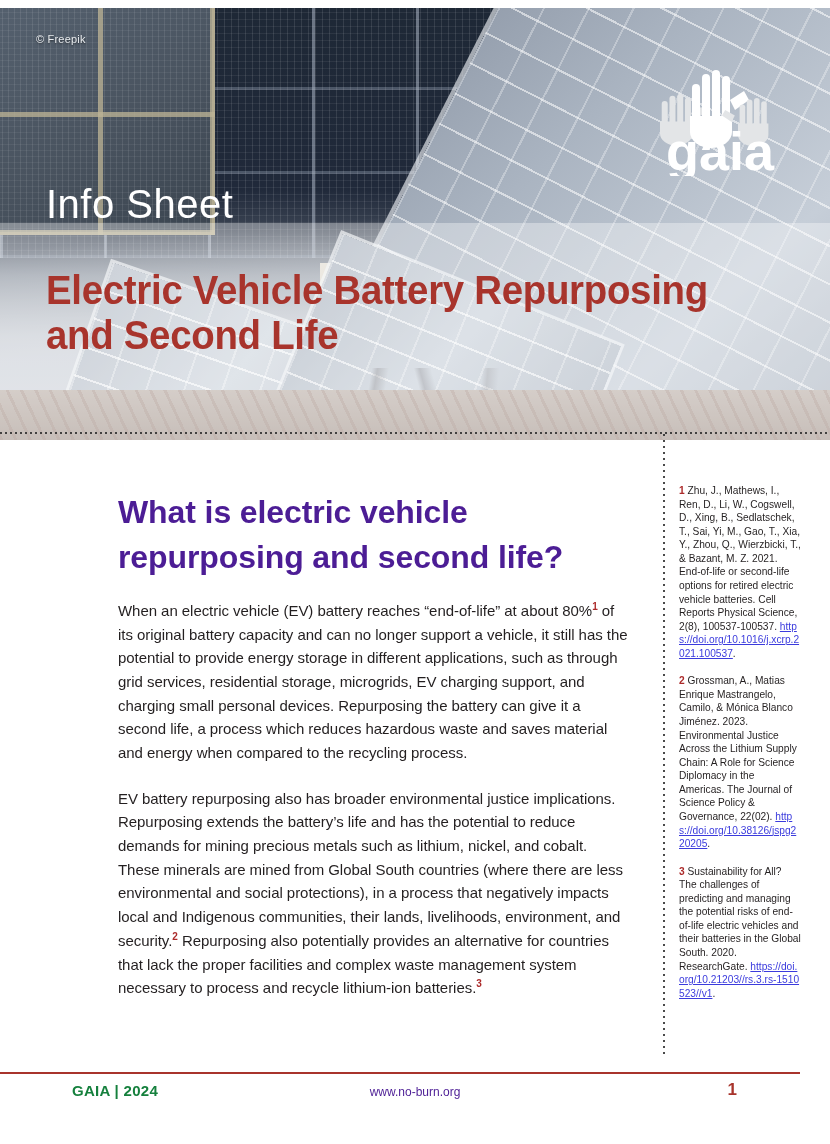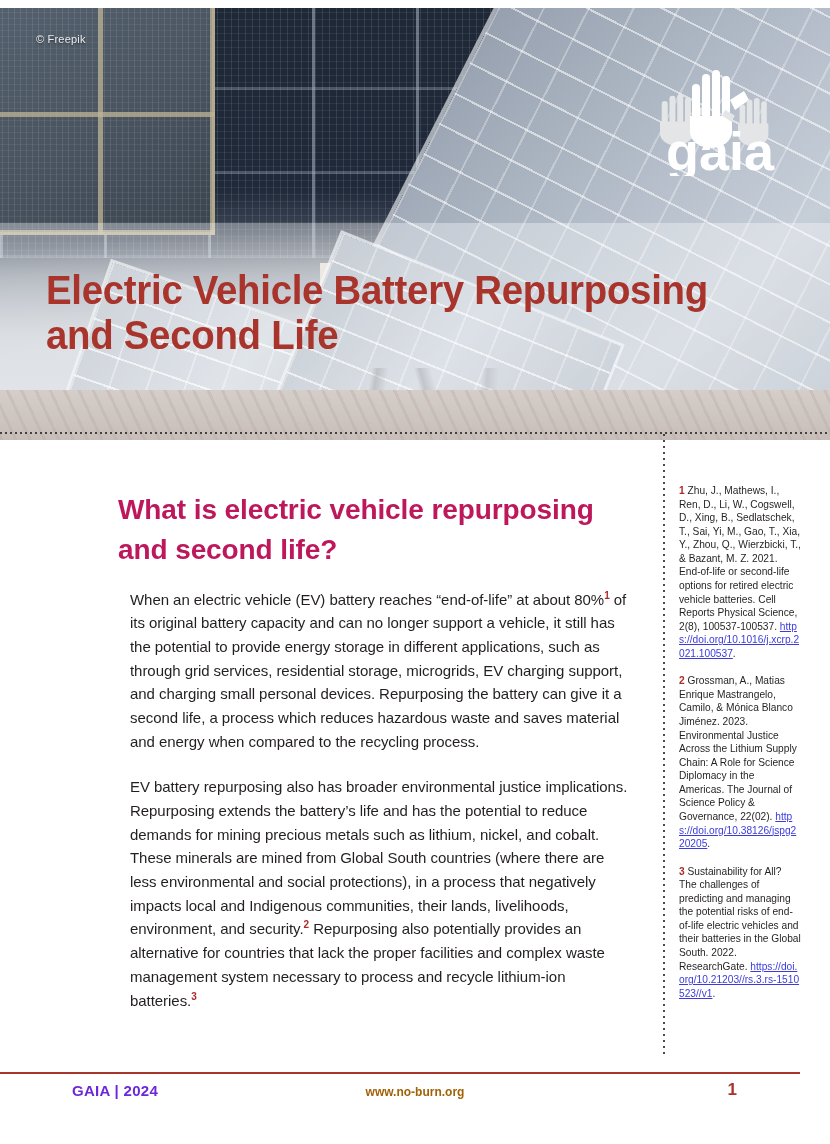--- a/index.html
+++ b/index.html
@@ -174,32 +174,32 @@
     position: absolute; left: 663px; top: 2px; width: 2px; height: 620px;
     background-image: repeating-linear-gradient(0deg, #2a2a2a 0 2px, transparent 2px 6px);
     opacity: .85;
   }
 
   
   .main-col {
     position: absolute; left: 118px; top: 58px; width: 512px;
   }
   .section-heading {
-    font-size: 28px;
+    font-size: 32px;
     font-weight: 700;
-    color: #be185d;
+    color: #4c1d95;
     line-height: 1.42;
     margin: 0 0 18px 0;
     letter-spacing: -0.1px;
   }
   .body-p {
     font-size: 15px;
     line-height: 1.58;
     color: #231f20;
-    margin: 0 0 22px 12px;
+    margin: 0 0 22px 0;
     letter-spacing: -0.05px;
   }
   .body-p sup {
     color: #ac2b2b;
     font-size: 10px;
     font-weight: 700;
     vertical-align: super;
     line-height: 0;
   }
 
@@ -227,27 +227,27 @@
   
   .footer-rule {
     position: absolute; left: 0; top: 1072px; width: 800px; height: 2px;
     background: #a8342c;
   }
   .footer {
     position: absolute; left: 0; top: 1076px; width: 830px; height: 40px;
   }
   .footer-left {
     position: absolute; left: 72px; top: 6px;
-    font-size: 15px; font-weight: 700; color: #6d28d9;
+    font-size: 15px; font-weight: 700; color: #15803d;
     letter-spacing: .3px;
   }
   .footer-center {
     position: absolute; left: 0; top: 9px; width: 830px;
     text-align: center;
-    font-size: 12px; color: #a16207; font-weight: bold;
+    font-size: 12px; color: #4c1d95;
   }
   .footer-right {
     position: absolute; right: 93px; top: 4px;
     font-size: 17px; font-weight: 700; color: #a8342c;
   }
 </style>
 </head>
 <body>
 
 <div class="hero">
@@ -302,20 +302,21 @@
           <rect x="29" y="4" width="7" height="34" rx="3.5"></rect>
           <path d="M0 32 h38 v14 a19 14 0 0 1 -38 0 z"></path>
           <path d="M-4 22 l-12 -7 l-4 7 l12 8 z"></path>
         </g>
 
         <text x="66" y="106" font-family="'Liberation Sans', sans-serif" font-size="54" font-weight="700" fill="#ffffff" text-anchor="middle">gaia</text>
       </g>
     </svg>
   </div>
 
+  <div class="kicker">Info Sheet</div>
   <div class="doc-title">Electric Vehicle Battery Repurposing and Second Life</div>
 </div>
 
 <div class="page-body">
   <div class="rule-dotted-top"></div>
   <div class="rule-dotted-vert"></div>
 
   <div class="main-col">
     <h2 class="section-heading">What is electric vehicle repurposing and second life?</h2>
 
@@ -332,21 +333,21 @@
     <div class="ref">
       <span class="num">1</span>
       <span>Zhu, J., Mathews, I., Ren, D., Li, W., Cogswell, D., Xing, B., Sedlatschek, T., Sai, Yi, M., Gao, T., Xia, Y., Zhou, Q., Wierzbicki, T., &amp; Bazant, M. Z. 2021. End-of-life or second-life options for retired electric vehicle batteries. Cell Reports Physical Science, 2(8), 100537-100537. </span><span class="link">https://doi.org/10.1016/j.xcrp.2021.100537</span><span>.</span>
     </div>
     <div class="ref">
       <span class="num">2</span>
       <span>Grossman, A., Matias Enrique Mastrangelo, Camilo, &amp; Mónica Blanco Jiménez. 2023. Environmental Justice Across the Lithium Supply Chain: A Role for Science Diplomacy in the Americas. The Journal of Science Policy &amp; Governance, 22(02). </span><span class="link">https://doi.org/10.38126/jspg220205</span><span>.</span>
     </div>
     <div class="ref">
       <span class="num">3</span>
-      <span>Sustainability for All? The challenges of predicting and managing the potential risks of end-of-life electric vehicles and their batteries in the Global South. 2022. ResearchGate. </span><span class="link">https://doi.org/10.21203//rs.3.rs-1510523//v1</span><span>.</span>
+      <span>Sustainability for All? The challenges of predicting and managing the potential risks of end-of-life electric vehicles and their batteries in the Global South. 2020. ResearchGate. </span><span class="link">https://doi.org/10.21203//rs.3.rs-1510523//v1</span><span>.</span>
     </div>
   </div>
 </div>
 
 <div class="footer-rule"></div>
 <div class="footer">
   <div class="footer-left">GAIA | 2024</div>
   <div class="footer-center">www.no-burn.org</div>
   <div class="footer-right">1</div>
 </div>

